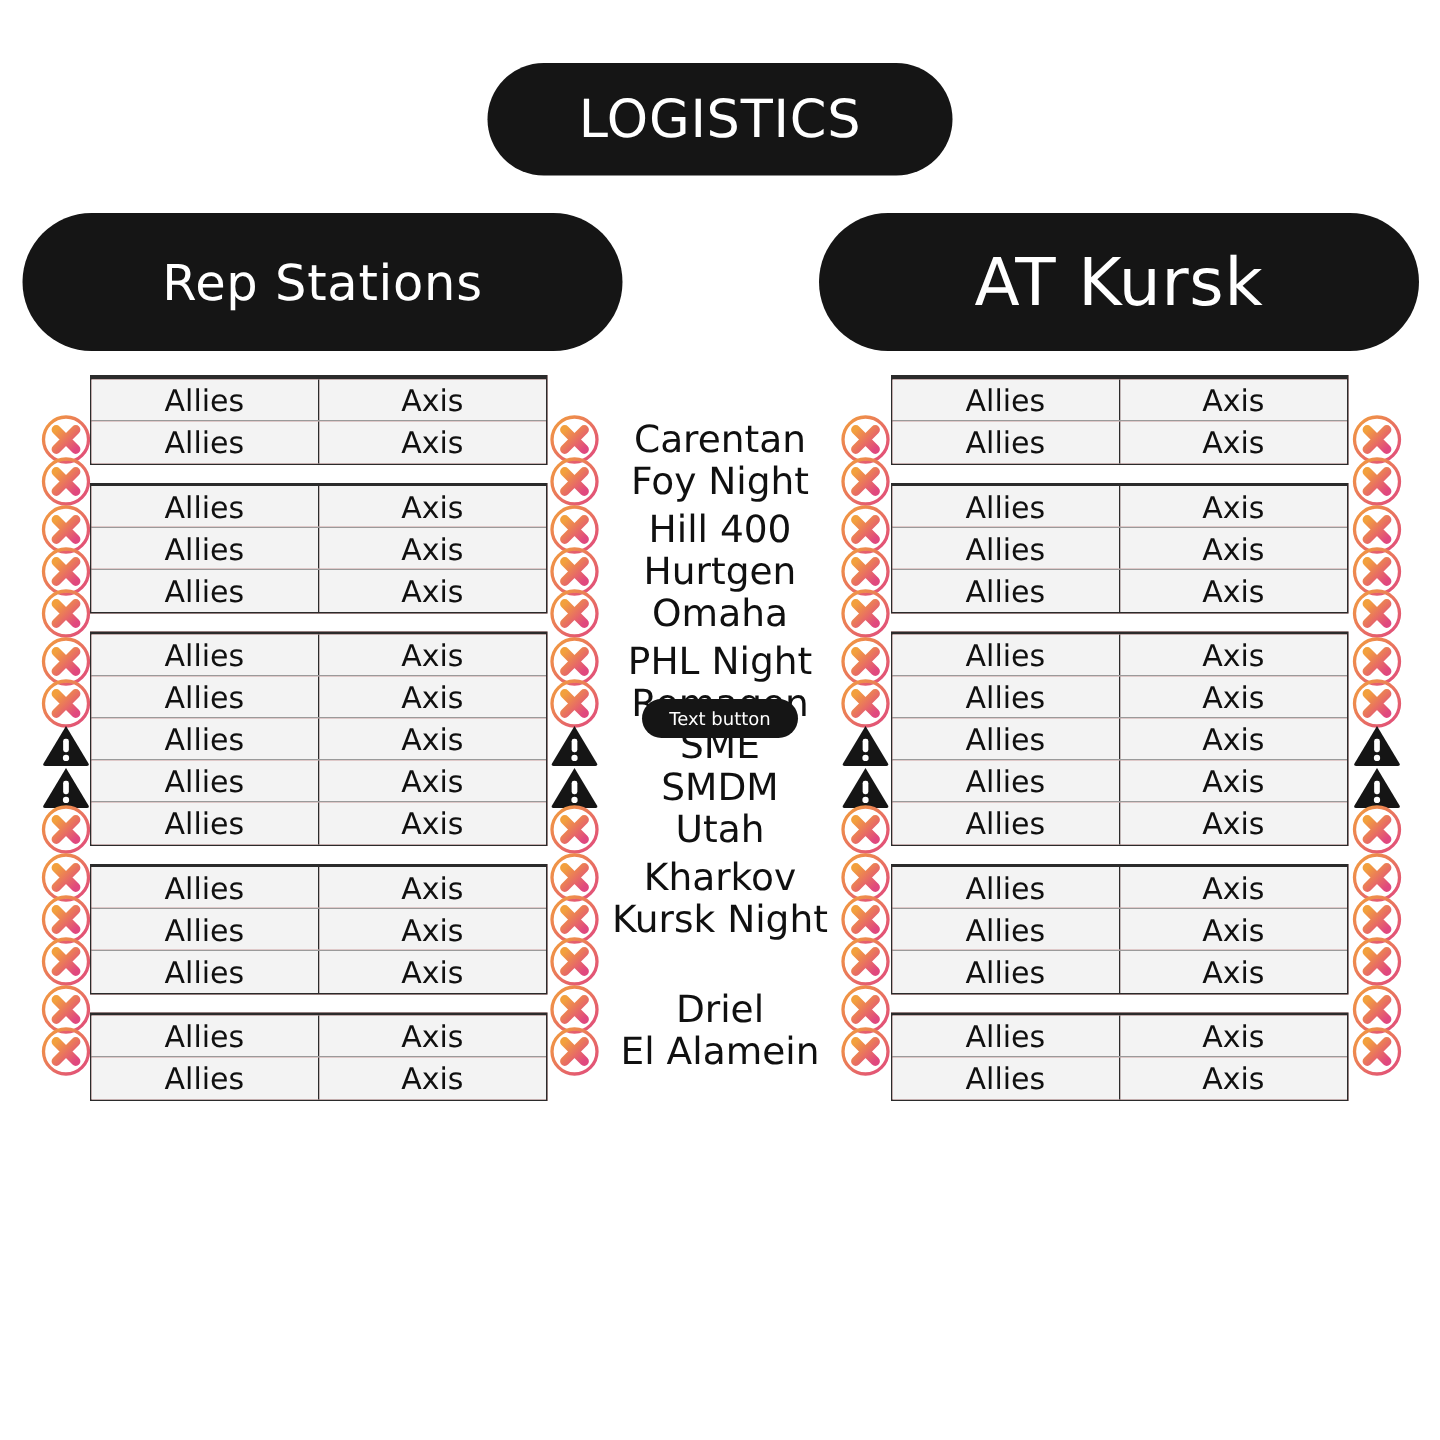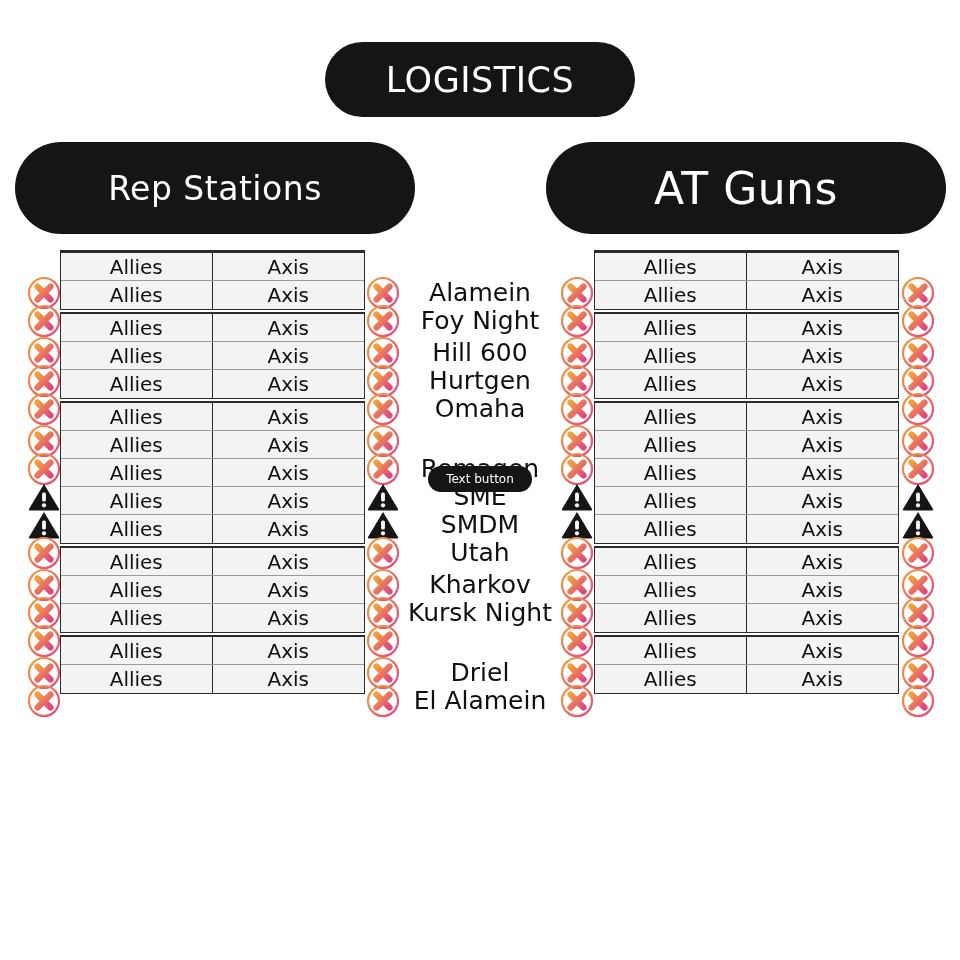--- a/index.html
+++ b/index.html
@@ -78,21 +78,21 @@
     top: 0;
     width: 305px;
   }
   #tbl-left  { left: 60px; }
   #tbl-right { left: 594px; }
 
   .grp {
     border: 1px solid #2b2b2b;
     border-top-width: 2px;
     background: #fca5a5;
-    margin-bottom: 2px;
+    margin-bottom: 12px;
   }
   .grp:first-child { border-top-width: 3px; }
 
   .row {
     display: flex;
     height: 28px;
     border-bottom: 1px solid #9a9a9a;
   }
   .row:last-child { border-bottom: none; }
 
@@ -148,21 +148,21 @@
 </style>
 </head>
 <body>
 
 <div id="root">
 
   <div class="pill" id="title-pill">LOGISTICS</div>
 
   <div class="pill" id="left-pill">Rep Stations</div>
 
-  <div class="pill" id="right-pill">AT Guns</div>
+  <div class="pill" id="right-pill">AT Kursk</div>
 
   <div id="board">
 
     <div class="col-icons" id="icons-far-left">
         <div class="icon-slot" style="top: 29px;">
           <svg width="34" height="34" viewBox="0 0 34 34">
             <defs>
               <linearGradient id="xg0" x1="0" y1="0" x2="1" y2="1">
                 <stop offset="0%" stop-color="#f2a03d"></stop>
                 <stop offset="100%" stop-color="#e0487f"></stop>
@@ -988,25 +988,26 @@
           </div>
           <div class="row">
             <div class="cell left-cell">Allies</div>
             <div class="cell">Axis</div>
           </div>
         </div>
       </div>
 
     <div id="maplist">
         <div class="maplabel clipped" style="top: 23px;"></div>
-        <div class="maplabel" style="top: 29px;">Alamein</div>
+        <div class="maplabel" style="top: 29px;">Carentan</div>
         <div class="maplabel" style="top: 57px;">Foy Night</div>
-        <div class="maplabel" style="top: 89px;">Hill 600</div>
+        <div class="maplabel" style="top: 89px;">Hill 400</div>
         <div class="maplabel" style="top: 117px;">Hurtgen</div>
         <div class="maplabel" style="top: 145px;">Omaha</div>
+        <div class="maplabel" style="top: 177px;">PHL Night</div>
         <div class="maplabel" style="top: 205px;">Remagen</div>
         <div class="maplabel" style="top: 233px;">SME</div>
         <div class="maplabel" style="top: 261px;">SMDM</div>
         <div class="maplabel" style="top: 289px;">Utah</div>
         <div class="maplabel" style="top: 349px;">Kursk Night</div>
         <div class="maplabel" style="top: 321px;">Kharkov</div>
         <div class="maplabel" style="top: 409px;">Driel</div>
         <div class="maplabel" style="top: 437px;">El Alamein</div>
       </div>
 

